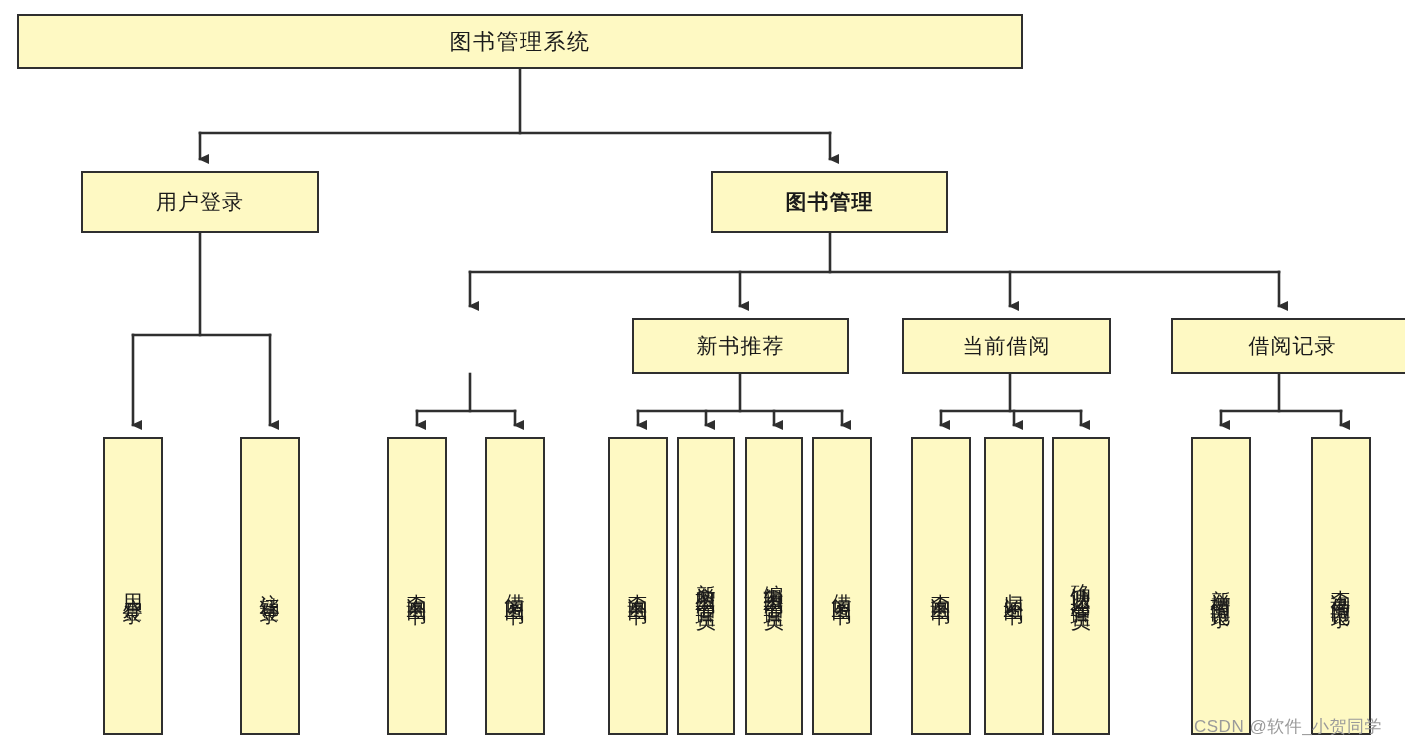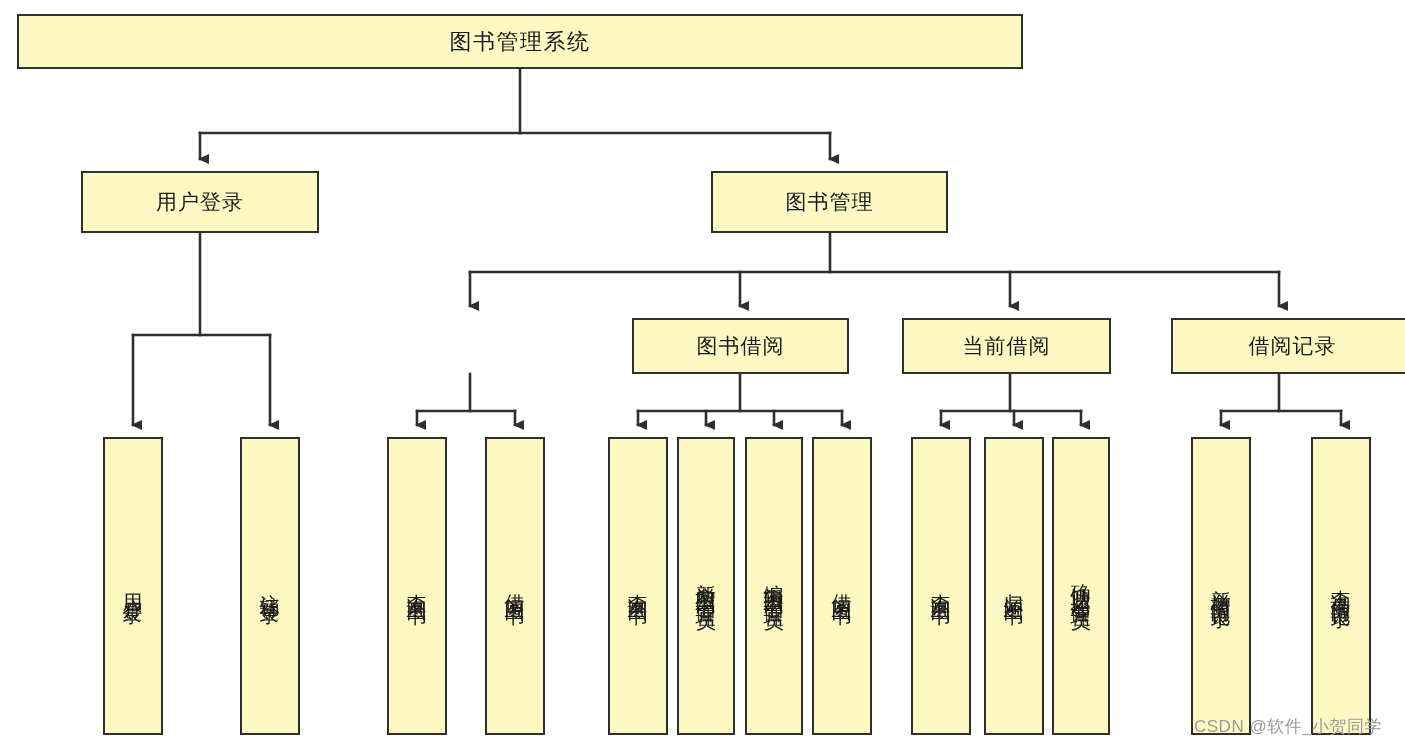--- a/index.html
+++ b/index.html
@@ -127,26 +127,26 @@
     </g>
   </svg>
 
   <div class="node horiz root" style="left:17px; top:14px; width:1006px; height:55px;">
     <span class="label">图书管理系统</span>
   </div>
 
   <div class="node horiz" style="left:81px; top:171px; width:238px; height:62px;">
     <span class="label">用户登录</span>
   </div>
-  <div class="node horiz" style="left:711px; top:171px; width:237px; height:62px;">
+  <div class="node horiz" style="left:711px; top:171px; width:237px; height:62px;font-weight:bold;">
     <span class="label">图书管理</span>
   </div>
 
   <div class="node horiz" style="left:632px; top:318px; width:217px; height:56px;">
-    <span class="label">图书借阅</span>
+    <span class="label">新书推荐</span>
   </div>
   <div class="node horiz" style="left:902px; top:318px; width:209px; height:56px;">
     <span class="label">当前借阅</span>
   </div>
   <div class="node horiz" style="left:1171px; top:318px; width:243px; height:56px;">
     <span class="label">借阅记录</span>
   </div>
 
   <div class="node vert" style="left:103px; top:437px; width:60px; height:298px;">
     <span class="label">用户登录</span>

